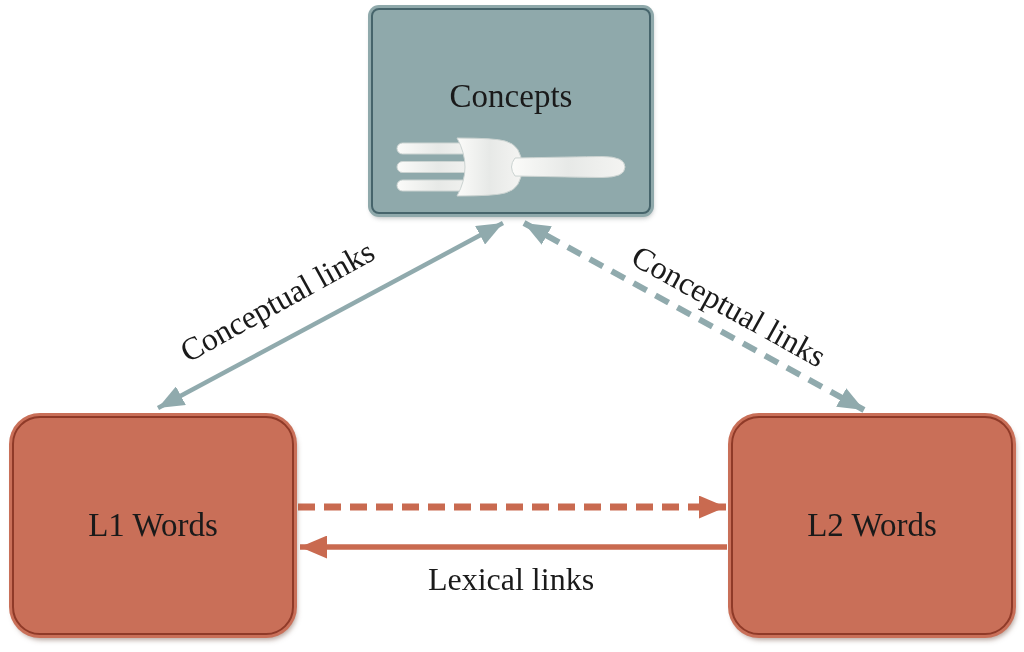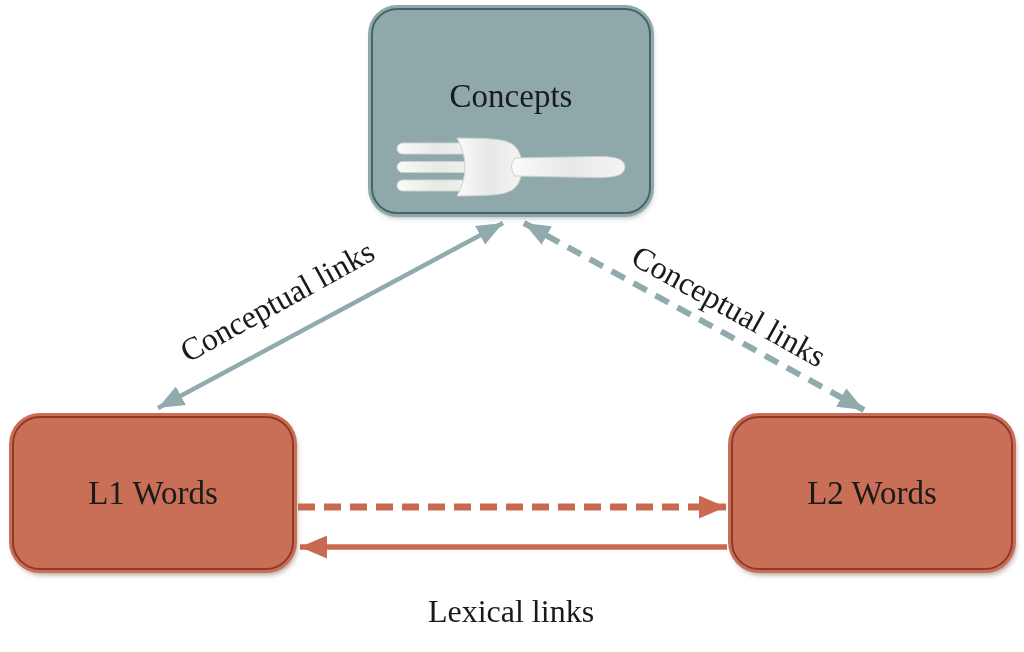--- a/index.html
+++ b/index.html
@@ -19,25 +19,25 @@
   }
   .box {
     position: absolute;
     display: flex; flex-direction: column; align-items: center;
     box-sizing: border-box;
   }
   .box-concepts {
     left: 371px; top: 8px; width: 280px; height: 206px;
     background: #8FA9AB;
     border: 2px solid #46646B;
-    border-radius: 26px;
+    border-radius: 8px;
     box-shadow: 0 0 0 3px #8FA9AB, 1px 3px 5px 1px rgba(90,100,102,0.45);
   }
   .box-words {
-    width: 282px; height: 154px;
+    width: 282px; height: 219px;
     background: #C96F58;
     border: 2px solid #8F3A28;
     border-radius: 28px;
     box-shadow: 0 0 0 3px #C96F58, 2px 4px 5px 1px rgba(110,75,62,0.5);
     justify-content: center;
     gap: 42px;
   }
   .box-l1 { left: 12px;  top: 416px; }
   .box-l2 { left: 731px; top: 416px; }
   .box-title { font-size: 33px; line-height: 1; }
@@ -47,21 +47,21 @@
     width: 232px; height: 62px;
   }
   .edge-label {
     position: absolute;
     font-size: 32px; line-height: 1;
     white-space: nowrap;
     transform: translate(-50%, -50%);
   }
   .edge-label.rot-left  { left: 277px; top: 301px; transform: translate(-50%,-50%) rotate(-29deg); }
   .edge-label.rot-right { left: 729px; top: 306px; transform: translate(-50%,-50%) rotate(29deg); }
-  .edge-label.lexical   { left: 511px; top: 611px; }
+  .edge-label.lexical   { left: 511px; top: 579px; }
 </style>
 </head>
 <body>
 
 <div class="canvas">
 
   <svg class="arrows-layer" viewBox="0 0 1024 652" xmlns="http://www.w3.org/2000/svg">
     <defs>
       <marker id="headTeal" markerUnits="userSpaceOnUse" markerWidth="26" markerHeight="21" viewBox="0 0 13 10.5" refX="13" refY="5.25" orient="auto-start-reverse">
         <path d="M0,0 L13,5.25 L0,10.5 Z" fill="#90AAAD"></path>

